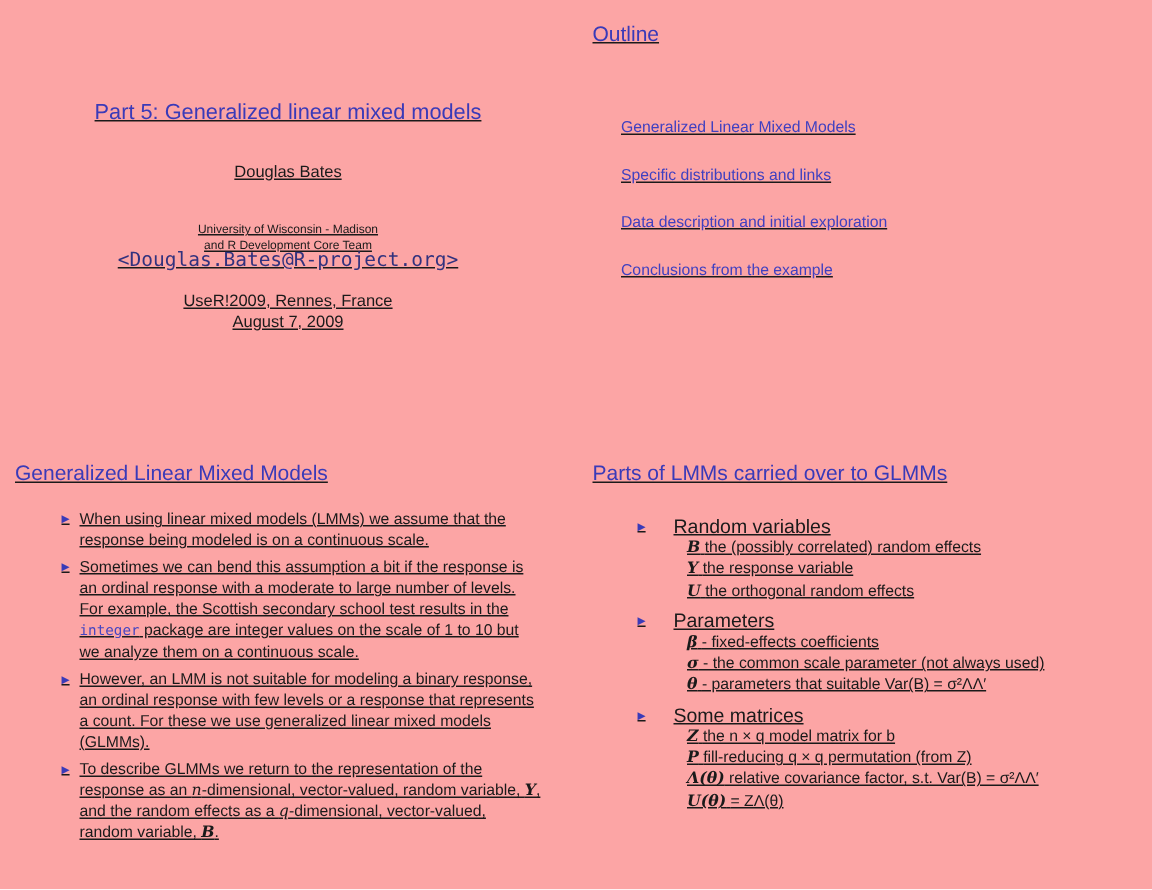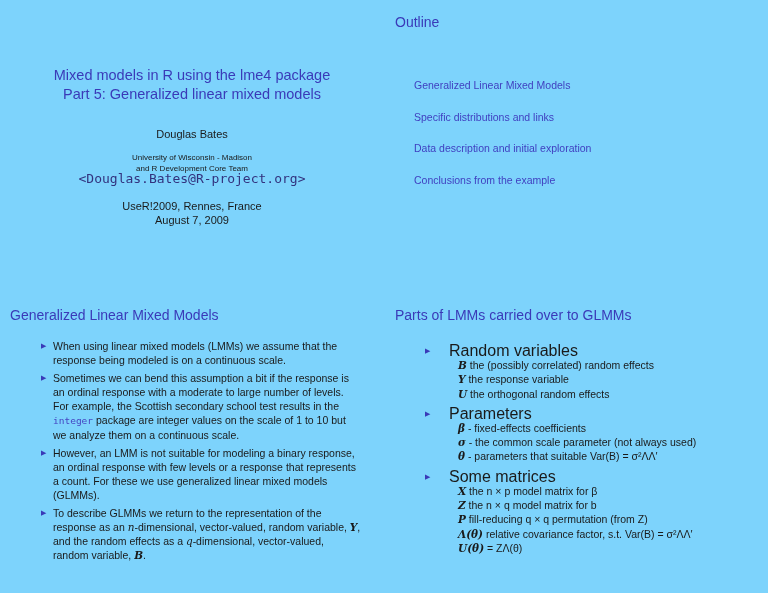--- a/index.html
+++ b/index.html
@@ -1,29 +1,29 @@
 <!DOCTYPE html>
 <html><head>
 <meta charset="utf-8">
 <style>
   html,body{margin:0;padding:0;background:#ffffff;}
   .page{position:relative;width:768px;height:593px;background:#ffffff;overflow:hidden;
         font-family:"Liberation Sans","DejaVu Sans",sans-serif;color:#1a1a1a;}
-  .quad{position:absolute;width:384px;height:296px;box-sizing:border-box;background:#7dd3fc;}
+  .quad{position:absolute;width:384px;height:296px;box-sizing:border-box;background:#fca5a5;text-decoration:underline;}
   #q1{left:0;top:0;text-align:center;padding-top:66px;}
   #q2{left:384px;top:0;padding:13px 0 0 11px;}
   #q3{left:0;top:296px;height:297px;padding:10px 0 0 10px;}
   #q4{left:384px;top:296px;height:297px;padding:10px 0 0 11px;}
 
   .slide-title{font-size:14px;line-height:18px;color:#3a3ab8;font-weight:400;}
 
   
   .main-title{font-size:14.5px;line-height:19px;color:#3a3ab8;}
   .author{font-size:11px;margin-top:24px;color:#1a1a1a;text-align:center;}
-  .institute{font-size:8px;line-height:10.5px;margin-top:13px;color:#1a1a1a;}
+  .institute{font-size:8px;line-height:10.5px;margin-top:27px;color:#1a1a1a;}
   .email{font-family:"DejaVu Sans Mono","Liberation Mono",monospace;font-size:13px;color:#32327e;}
   .venue{font-size:11px;line-height:14px;margin-top:14px;color:#1a1a1a;}
 
   
   .outline-items{margin-top:49px;margin-left:19px;}
   .outline-item{font-size:10.5px;line-height:11px;margin-bottom:20.5px;color:#4040c0;cursor:pointer;}
 
   
   .bullets{margin-top:15px;margin-left:31px;width:320px;}
   .bullet{display:flex;margin-bottom:4px;}
@@ -32,33 +32,32 @@
   .btext{font-size:10.5px;line-height:14px;color:#1a1a1a;}
   .code{font-family:"DejaVu Sans Mono","Liberation Mono",monospace;font-size:9.5px;color:#4545c2;}
   .sv{font-family:"DejaVu Serif",serif;font-style:italic;font-weight:bold;}
   .mi{font-family:"DejaVu Serif",serif;font-style:italic;}
 
   
   .groups{margin-top:20px;margin-left:30px;width:310px;}
   .group{margin-bottom:0;}
   .group + .group{margin-top:6px;}
   .group-header{display:flex;}
-  .group-label{font-size:16px;line-height:14px;color:#1a1a1a;padding-left:12px;}
+  .group-label{font-size:13px;line-height:14px;color:#1a1a1a;padding-left:12px;}
   .subitems{margin-left:33px;}
   .subitem{font-size:10.5px;line-height:14.3px;color:#1a1a1a;}
   .subitem .sym{font-family:"DejaVu Serif",serif;font-style:italic;font-weight:bold;}
 </style>
 </head>
 <body>
 
 <div class="page">
 
   <div class="quad" id="q1">
     <div class="main-title">
-      <div>Mixed models in R using the lme4 package</div>
       <div>Part 5: Generalized linear mixed models</div>
     </div>
     <div class="author">Douglas Bates</div>
     <div class="institute">
       <div>University of Wisconsin - Madison</div>
       <div>and R Development Core Team</div>
       <div class="email">&lt;Douglas.Bates@R-project.org&gt;</div>
     </div>
     <div class="venue">
       <div>UseR!2009, Rennes, France</div>
@@ -130,21 +129,20 @@
           <div class="subitem"><span class="sym">θ</span> <span>- parameters that suitable Var(B) = σ²ΛΛ′</span></div>
         </div>
       </div>
 
       <div class="group">
         <div class="group-header">
           <span class="tri">▶</span>
           <span class="group-label">Some matrices</span>
         </div>
         <div class="subitems">
-          <div class="subitem"><span class="sym">X</span> <span>the n × p model matrix for β</span></div>
           <div class="subitem"><span class="sym">Z</span> <span>the n × q model matrix for b</span></div>
           <div class="subitem"><span class="sym">P</span> <span>fill-reducing q × q permutation (from Z)</span></div>
           <div class="subitem"><span class="sym">Λ(θ)</span> <span>relative covariance factor, s.t. Var(B) = σ²ΛΛ′</span></div>
           <div class="subitem"><span class="sym">U(θ)</span> <span>= ZΛ(θ)</span></div>
         </div>
       </div>
 
     </div>
   </div>
 

